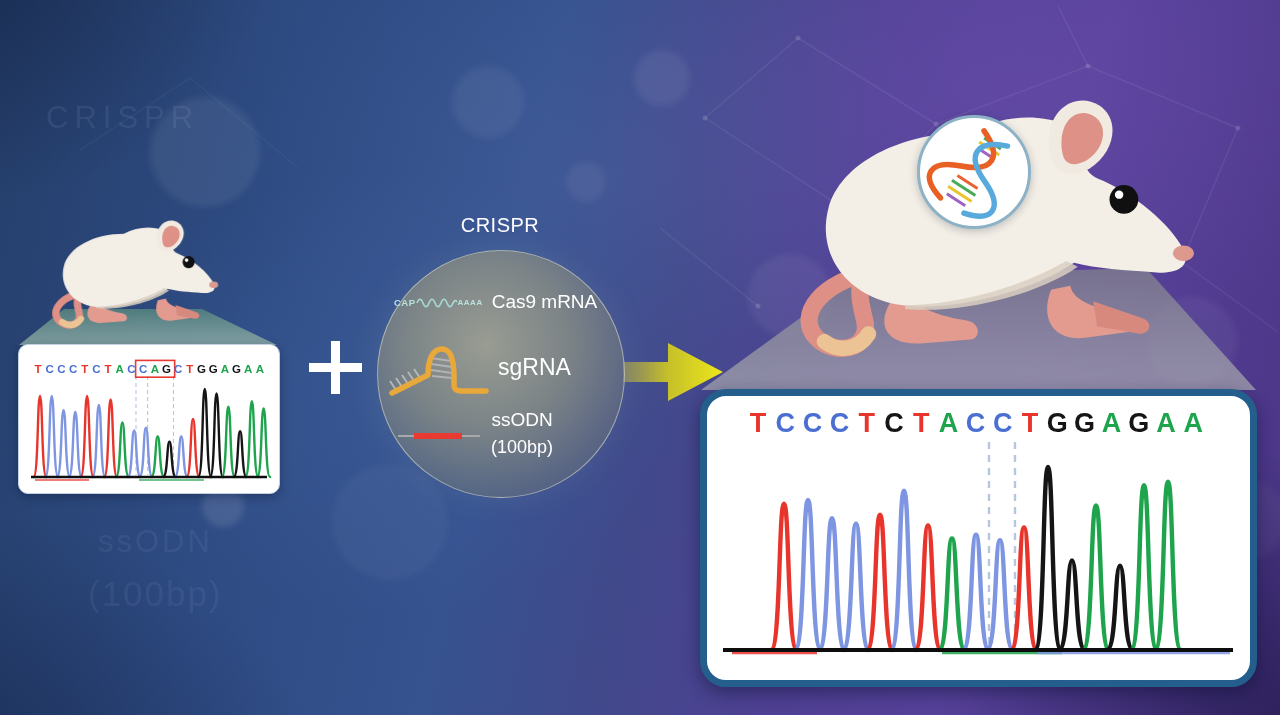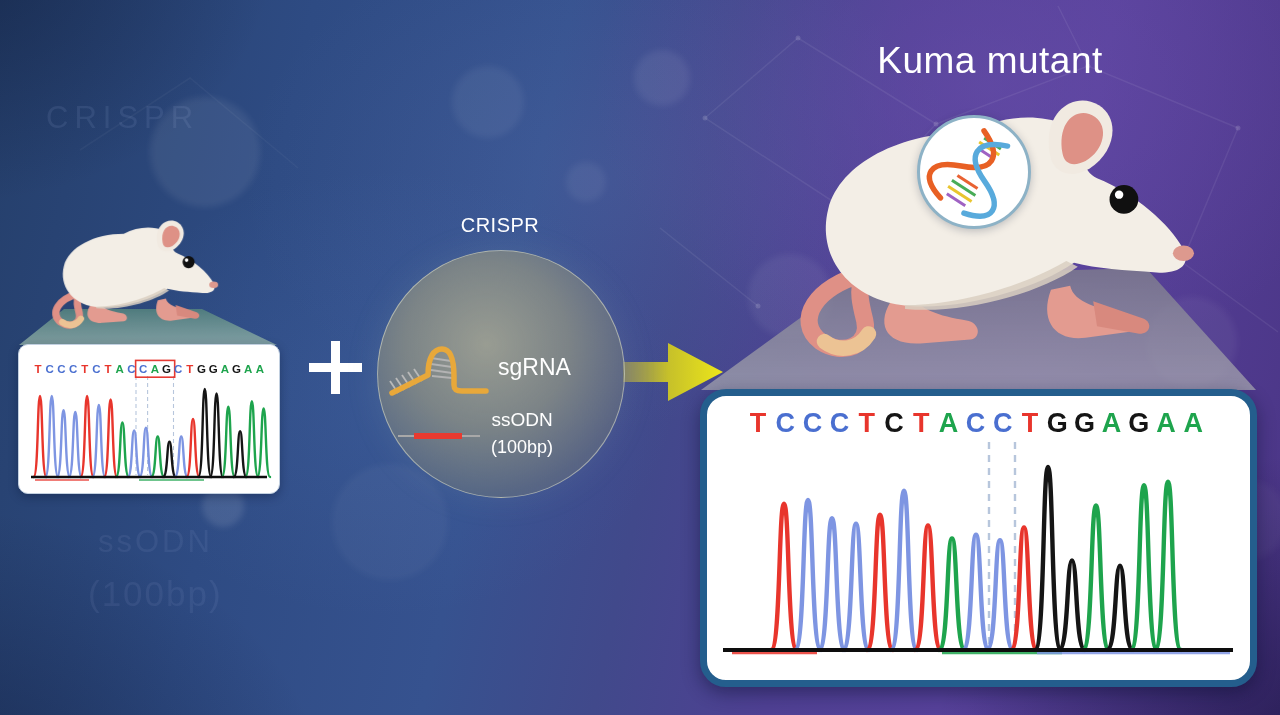--- a/index.html
+++ b/index.html
@@ -128,20 +128,28 @@
     <use href="#mouse" transform="translate(46,216) scale(0.81)"></use>
     <use href="#mouse" transform="translate(786,90) scale(1.92)"></use>
 
     <path d="M623,362 L668,362 L668,343 L723,372 L668,401 L668,382 L623,382 Z" fill="url(#arrowGrad)"></path>
   </svg>
 
   <div class="plus"></div>
 
   <div class="crispr-title">CRISPR</div>
   <div class="crispr-circle">
+    <div class="row-cas9">
+      <span class="cap-label">CAP</span>
+      <svg width="42" height="14" viewBox="0 0 42 14">
+        <path d="M1,8 C3,3 5,3 7,8 C9,13 11,13 13,8 C15,3 17,3 19,8 C21,13 23,13 25,8 C27,3 29,3 31,8 C33,13 35,13 37,8 C38.5,5 40,5 41,7" fill="none" stroke="#a8d8d2" stroke-width="1.7"></path>
+      </svg>
+      <span class="polya-label">AAAA</span>
+      <span class="white-label">Cas9 mRNA</span>
+    </div>
 
     <svg class="sgrna-svg" width="115" height="65" viewBox="0 0 115 65">
       <g stroke="#b9b9b9" stroke-width="1.8">
         <line x1="8" y1="48" x2="16" y2="60"></line>
           <line x1="14" y1="45" x2="22" y2="57"></line>
         <line x1="20" y1="42" x2="28" y2="54"></line>
           <line x1="26" y1="39" x2="34" y2="51"></line>
         <line x1="32" y1="36" x2="40" y2="48"></line>
       </g>
       <g stroke="#b3b3b3" stroke-width="1.8">
@@ -272,14 +280,13 @@
           <line x1="40" y1="73" x2="68" y2="73" stroke="#3fa84e"></line>
           <line x1="40" y1="80" x2="68" y2="80" stroke="#e8c224"></line>
           <line x1="43" y1="87" x2="65" y2="87" stroke="#9a5ac0"></line>
         </g>
         <path d="M40,14 C70,26 70,44 40,56 C10,68 10,86 40,94" fill="none" stroke="#e86024" stroke-width="5.5" stroke-linecap="round"></path>
         <path d="M68,14 C38,26 38,44 68,56 C98,68 98,86 68,94" fill="none" stroke="#58aadc" stroke-width="5.5" stroke-linecap="round"></path>
       </g>
     </svg>
   </div>
 
-  <div class="title">Kuma mutant</div>
 </div>
 
 </body></html>

